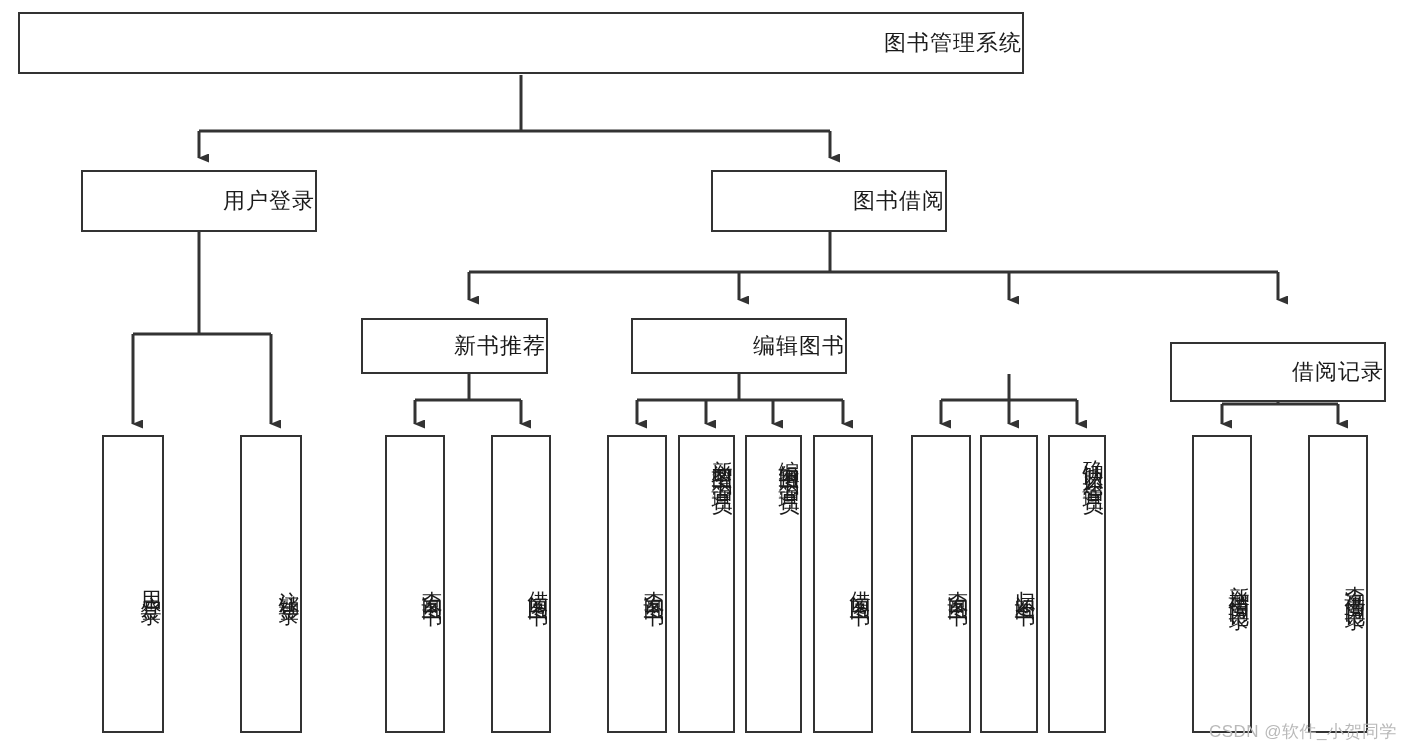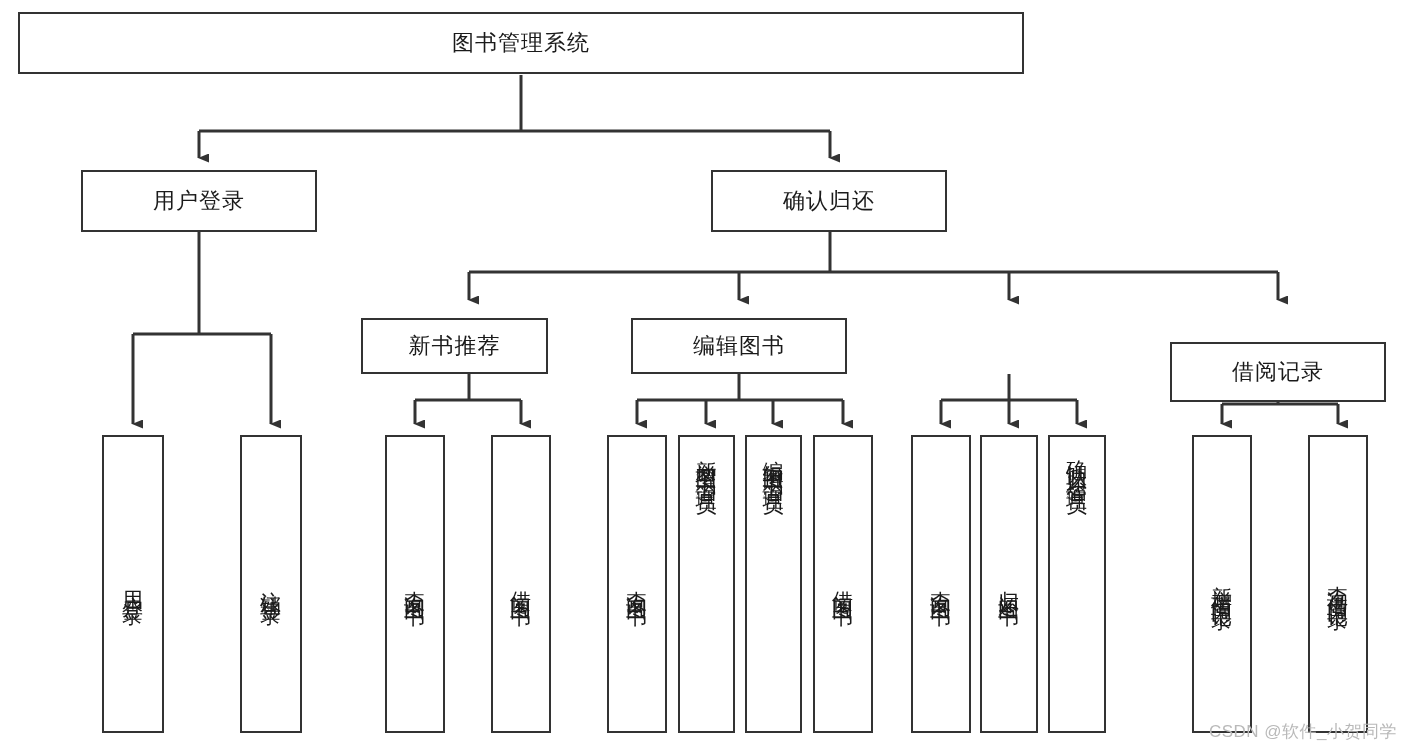--- a/index.html
+++ b/index.html
@@ -25,21 +25,21 @@
     width: 1405px;
     height: 747px;
   }
   .node {
     position: absolute;
     box-sizing: border-box;
     background: #ffffff;
     border: 2px solid #333333;
     display: flex;
     align-items: center;
-    justify-content: center;
+    justify-content: flex-end;
     color: #1a1a1a;
   }
   .node.horiz {
     font-size: 22px;
     letter-spacing: 1px;
   }
   .node.vert {
     font-size: 21px;
     padding-top: 6px;
     padding-bottom: 6px;
@@ -123,21 +123,21 @@
 
   <div class="node horiz" style="left:18px; top:12px; width:1006px; height:62px;">
     <span>图书管理系统</span>
   </div>
 
   <div class="node horiz" style="left:81px; top:170px; width:236px; height:62px;">
     <span>用户登录</span>
   </div>
 
   <div class="node horiz" style="left:711px; top:170px; width:236px; height:62px;">
-    <span>确认归还</span>
+    <span>图书借阅</span>
   </div>
 
   <div class="node horiz" style="left:361px; top:318px; width:187px; height:56px;">
     <span>新书推荐</span>
   </div>
 
   <div class="node horiz" style="left:631px; top:318px; width:216px; height:56px;">
     <span>编辑图书</span>
   </div>
 

